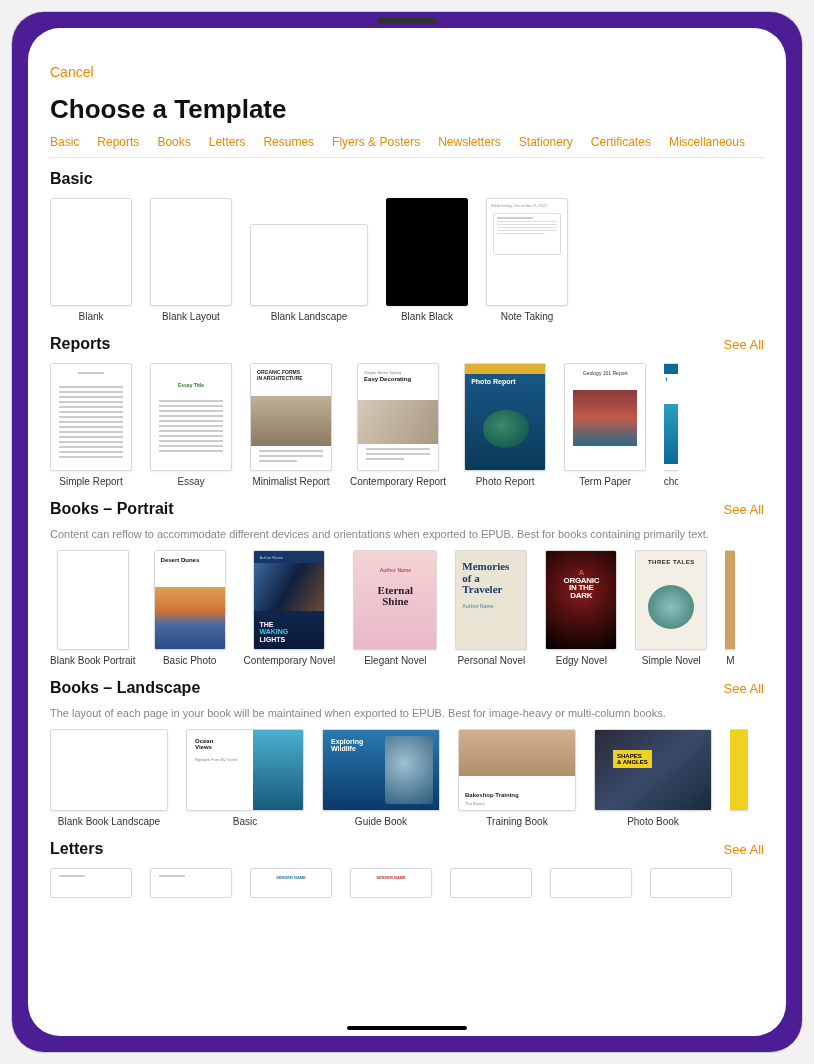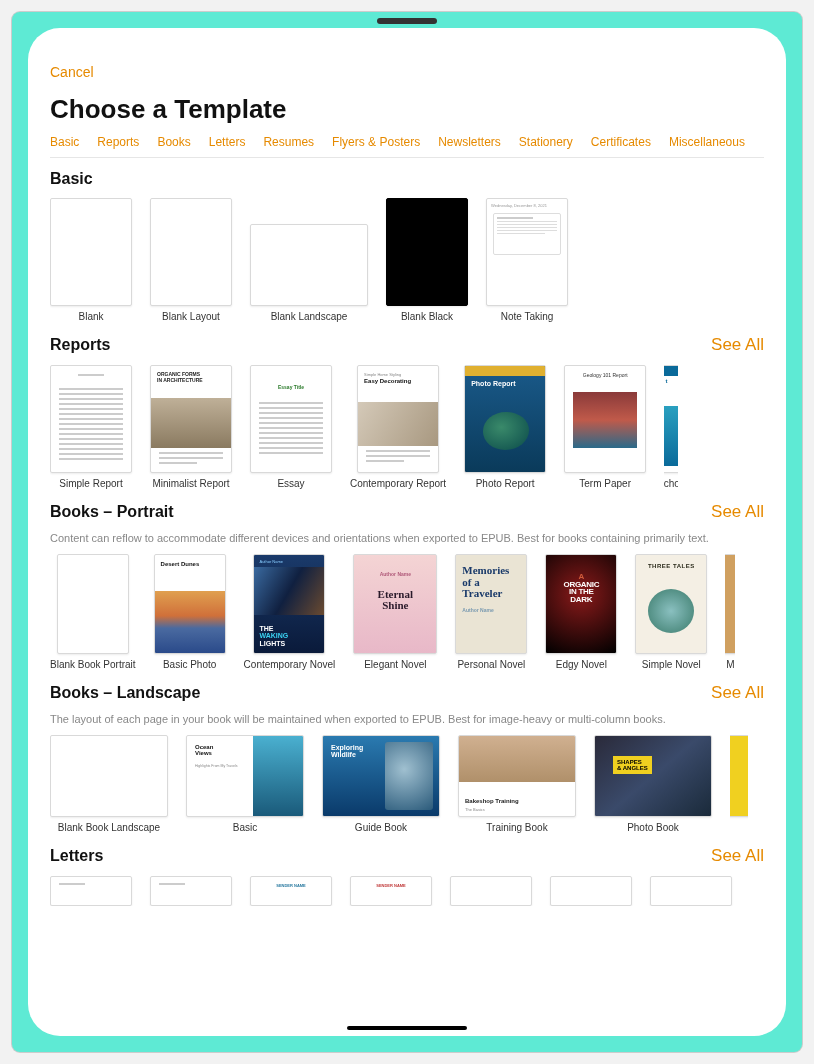--- a/index.html
+++ b/index.html
@@ -9,22 +9,22 @@
     width: 814px;
     height: 1064px;
     overflow: hidden;
     display: flex;
     align-items: center;
     justify-content: center;
   }
   .device {
     width: 790px;
     height: 1040px;
-    background: #5eead4;
-    border-radius: 8px;
+    background: #4c1d95;
+    border-radius: 32px;
     padding: 16px;
     position: relative;
     box-shadow: 0 0 0 1px #ccc;
     text-decoration: underline;
   }
   .screen {
     width: 100%;
     height: 100%;
     background: #fff;
     border-radius: 32px;
@@ -78,21 +78,21 @@
     align-items: baseline;
     justify-content: space-between;
   }
   .section-title {
     font-size: 16px;
     font-weight: 700;
     color: #111;
   }
   .see-all {
     color: #e68a00;
-    font-size: 17px;
+    font-size: 13px;
     cursor: pointer;
   }
   .section-desc {
     font-size: 11px;
     color: #888;
     margin-top: 10px;
   }
   .row {
     display: flex;
     gap: 18px;
@@ -233,51 +233,51 @@
                   <div class="ln"></div>
                   <div class="ln"></div>
                   <div class="ln"></div>
                   <div class="ln"></div>
                 </div>
               </div>
             <div class="tlabel">Simple Report</div>
           </div>
           <div class="template">
             <div class="thumb">
+                <div class="lines" style="top:18px">
+                  <div style="text-align:center;font-size:5px;color:#2a7a2a;font-weight:600">Essay Title</div>
+                  <div style="height:6px"></div>
+                  <div class="ln"></div>
+                  <div class="ln"></div>
+                  <div class="ln"></div>
+                  <div class="ln"></div>
+                  <div class="ln"></div>
+                  <div class="ln"></div>
+                  <div class="ln"></div>
+                  <div class="ln"></div>
+                  <div class="ln"></div>
+                  <div class="ln"></div>
+                  <div class="ln"></div>
+                </div>
+              </div>
+            <div class="tlabel">Essay</div>
+          </div>
+          <div class="template">
+            <div class="thumb">
                 <div class="art">
                   <div style="position:absolute;top:6px;left:6px;font-size:5px;font-weight:700;color:#222;line-height:1.1"><span>ORGANIC FORMS</span><br><span>IN ARCHITECTURE</span></div>
                   <div class="band" style="top:32px;height:50px;background:linear-gradient(#bfb098,#8a7a60)"></div>
                   <div class="lines" style="top:86px">
                     <div class="ln"></div>
                     <div class="ln"></div>
                     <div class="ln" style="width:60%"></div>
                   </div>
                 </div>
               </div>
             <div class="tlabel">Minimalist Report</div>
-          </div>
-          <div class="template">
-            <div class="thumb">
-                <div class="lines" style="top:18px">
-                  <div style="text-align:center;font-size:5px;color:#2a7a2a;font-weight:600">Essay Title</div>
-                  <div style="height:6px"></div>
-                  <div class="ln"></div>
-                  <div class="ln"></div>
-                  <div class="ln"></div>
-                  <div class="ln"></div>
-                  <div class="ln"></div>
-                  <div class="ln"></div>
-                  <div class="ln"></div>
-                  <div class="ln"></div>
-                  <div class="ln"></div>
-                  <div class="ln"></div>
-                  <div class="ln"></div>
-                </div>
-              </div>
-            <div class="tlabel">Essay</div>
           </div>
           <div class="template">
             <div class="thumb">
                 <div class="art">
                   <div style="position:absolute;top:6px;left:6px;font-size:4px;color:#888">Simple Home Styling</div>
                   <div style="position:absolute;top:12px;left:6px;font-size:6px;font-weight:700;color:#111">Easy Decorating</div>
                   <div class="band" style="top:36px;height:44px;background:linear-gradient(120deg,#d4c9b8,#a89880)"></div>
                   <div class="lines" style="top:84px">
                     <div class="ln"></div>
                     <div class="ln"></div>

